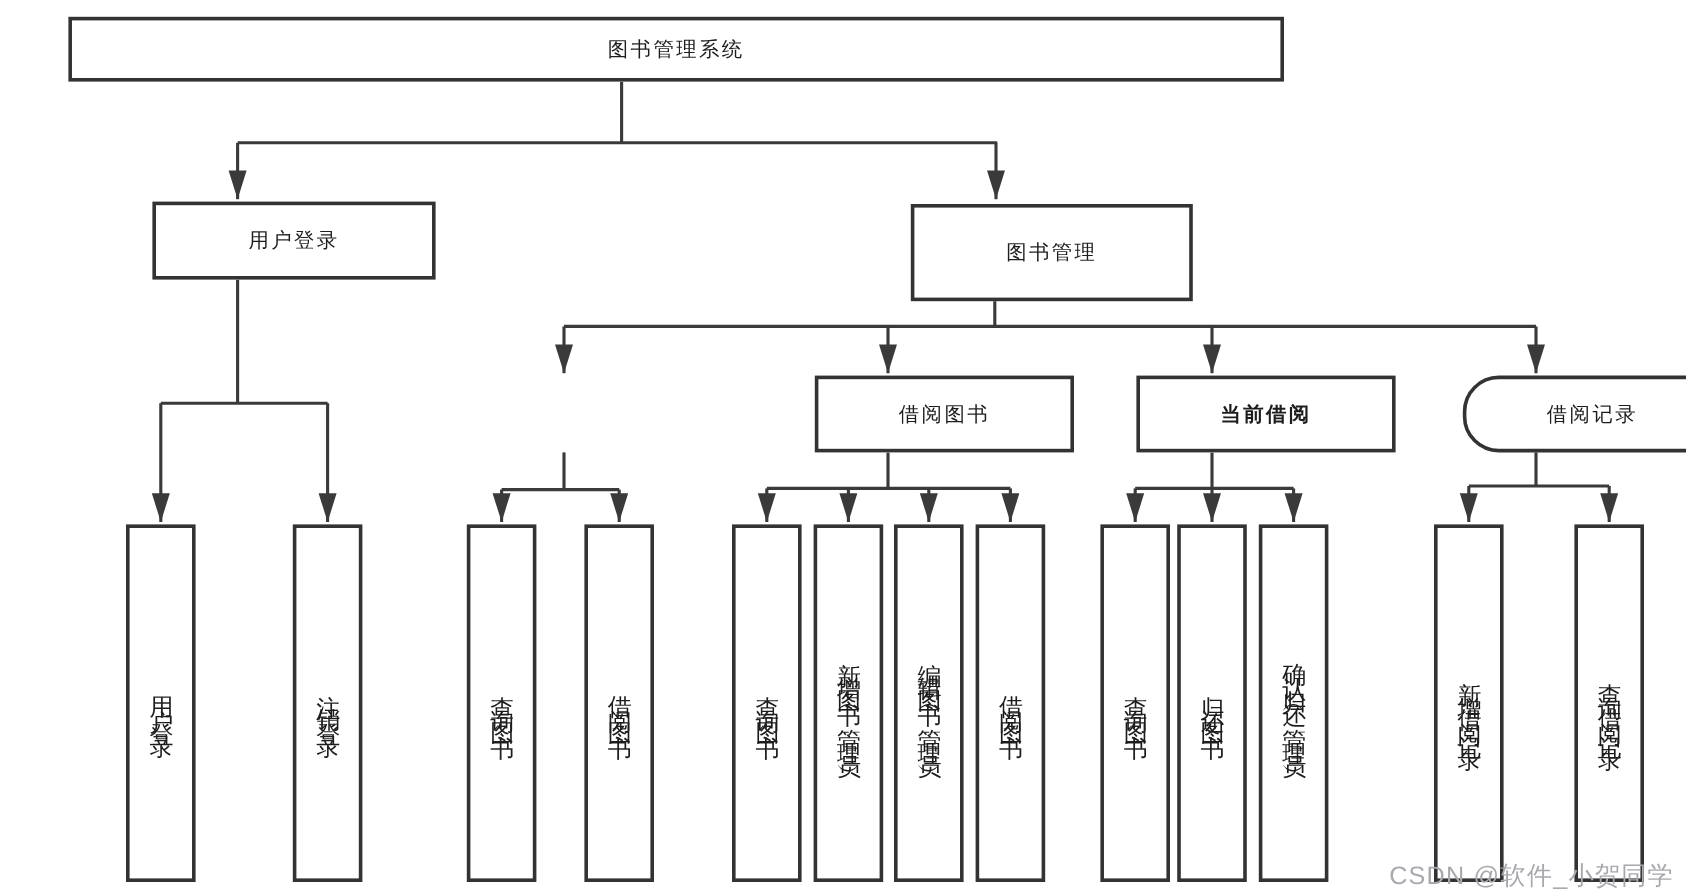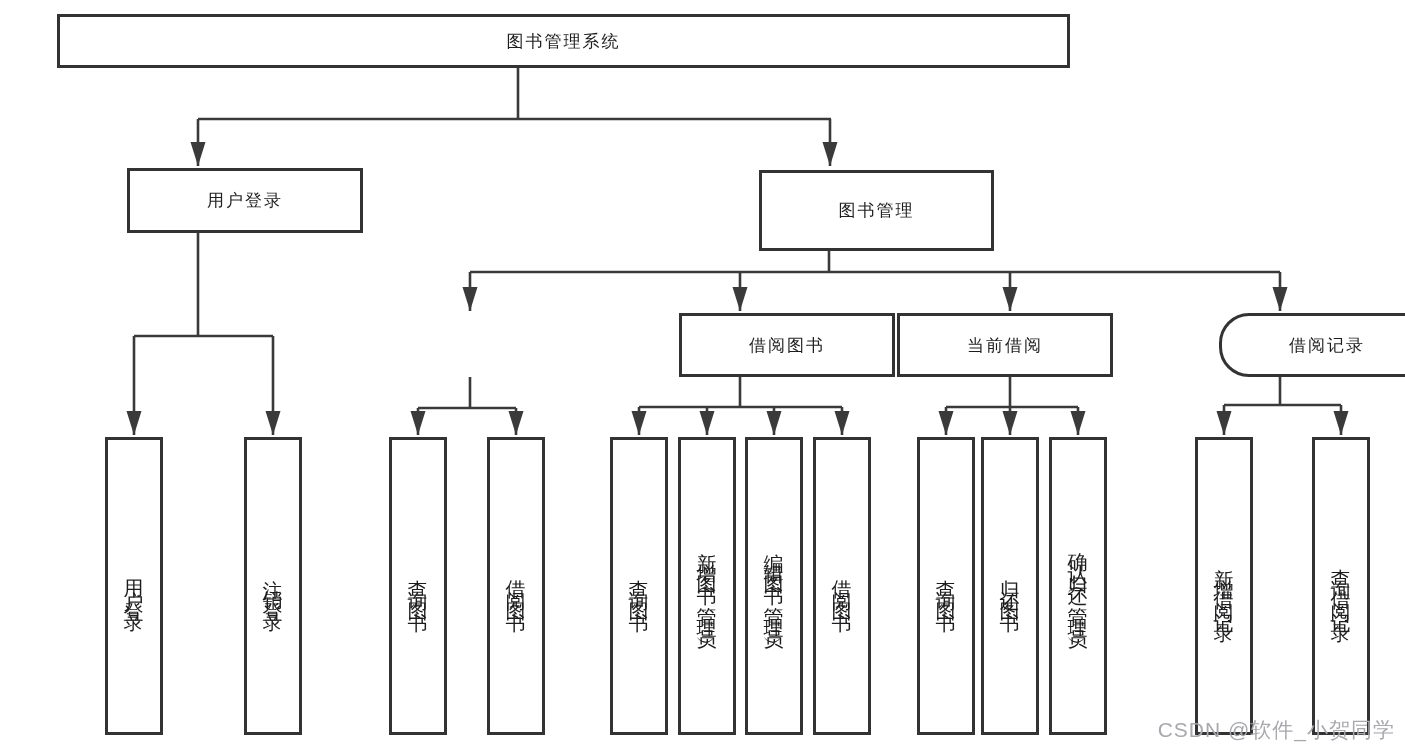--- a/index.html
+++ b/index.html
@@ -116,21 +116,21 @@
     <line x1="1224" y1="405" x2="1224" y2="435" marker-end="url(#ah)"></line>
     <line x1="1341" y1="405" x2="1341" y2="435" marker-end="url(#ah)"></line>
   </svg>
 
   <div class="node hnode" style="left:10px; top:14px; width:1013px; height:54px;">图书管理系统</div>
 
   <div class="node hnode" style="left:80px; top:168px; width:236px; height:65px;">用户登录</div>
   <div class="node hnode" style="left:712px; top:170px; width:235px; height:81px;">图书管理</div>
 
   <div class="node hnode" style="left:632px; top:313px; width:216px; height:64px;">借阅图书</div>
-  <div class="node hnode" style="left:850px; top:313px; width:216px; height:64px;">当前借阅</div>
+  <div class="node hnode" style="left:900px; top:313px; width:216px; height:64px;font-weight:bold;">当前借阅</div>
   <div class="node hnode" style="left:1172px; top:313px; width:216px; height:64px;border-radius:30px;">借阅记录</div>
 
   <div class="node vnode" style="left:105px; top:437px; width:58px; height:298px;">
     <span>用户登录</span>
     </div>
   <div class="node vnode" style="left:244px; top:437px; width:58px; height:298px;">
     <span>注销登录</span>
     </div>
 
   <div class="node vnode" style="left:389px; top:437px; width:58px; height:298px;">

